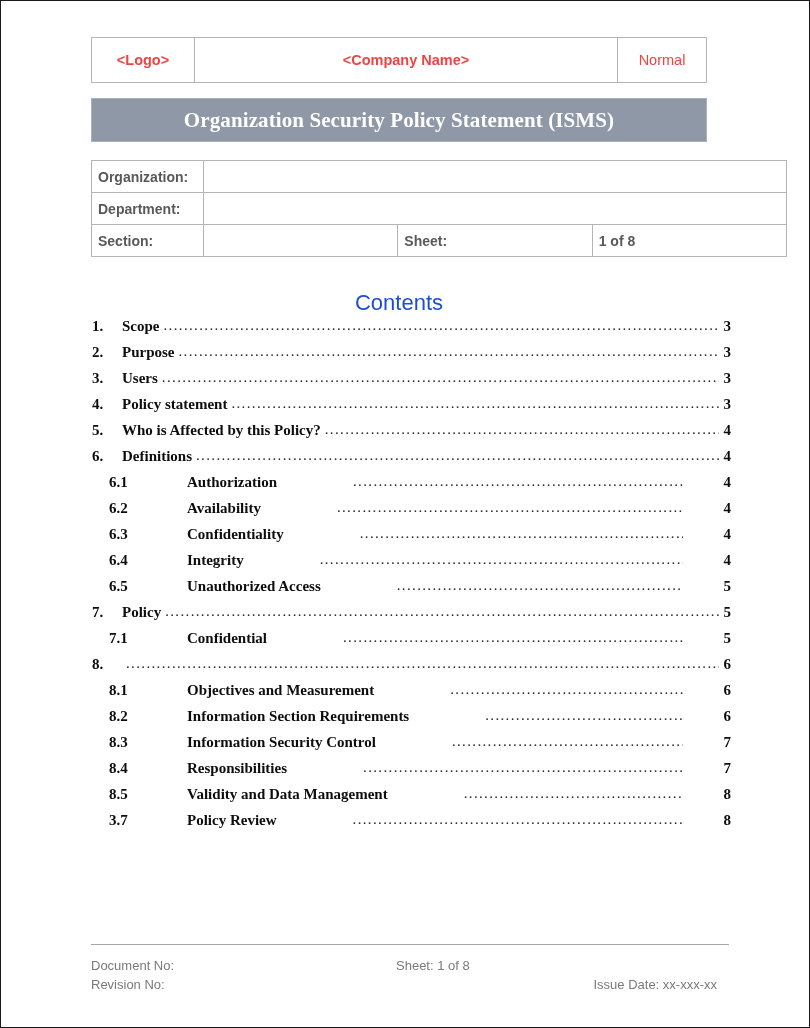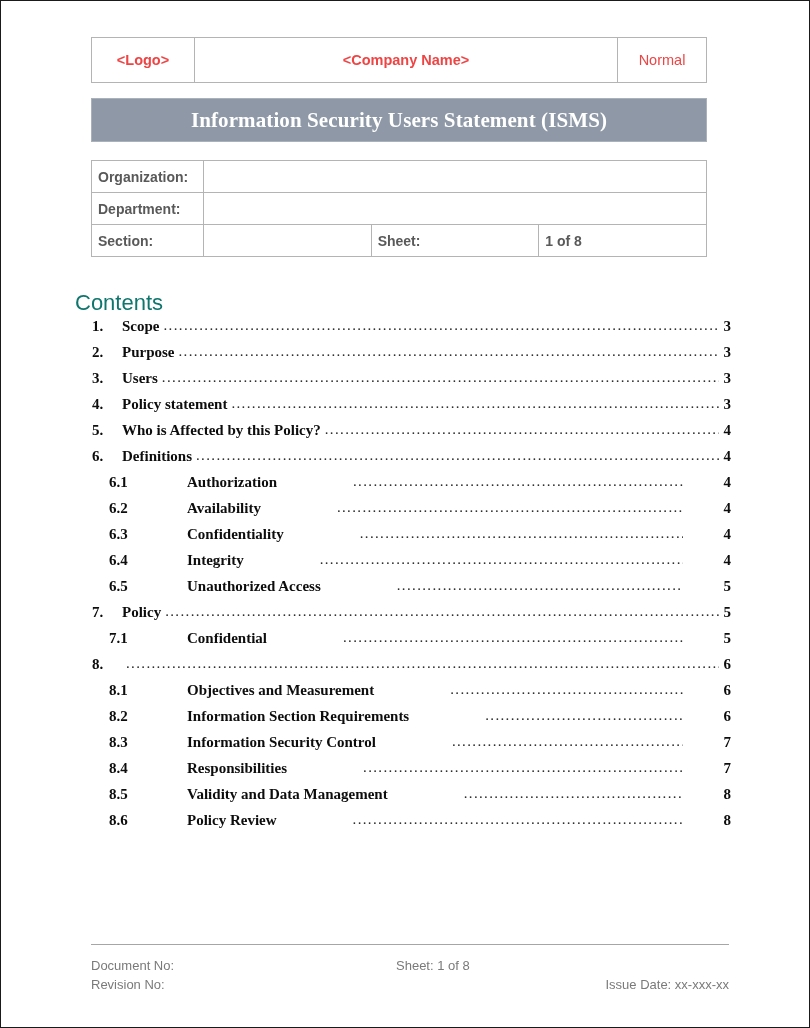--- a/index.html
+++ b/index.html
@@ -62,21 +62,21 @@
     font-weight: bold;
     font-size: 21px;
     letter-spacing: 0.1px;
   }
 
   
   .org-table {
     position: absolute;
     left: 90px;
     top: 159px;
-    width: 616px;
+    width: 696px;
     border-collapse: collapse;
     table-layout: fixed;
   }
   .org-table td {
     border: 1px solid #b4b4b4;
     height: 31px;
     padding: 0 6px;
     vertical-align: middle;
     font-family: "Liberation Sans", sans-serif;
     font-size: 14px;
@@ -84,28 +84,28 @@
     color: #595959;
   }
   .org-label { width: 99px; }
   .org-value { font-weight: normal; }
   .org-sheet-label { width: 70px; }
   .org-sheet-value { width: 85px; font-weight: normal; color: #3f3f3f; }
 
   
   .contents-heading {
     position: absolute;
-    left: 74px;
+    left: 90px;
     top: 289px;
     width: 616px;
-    text-align: left;
+    text-align: center;
     font-family: "Liberation Sans", sans-serif;
     font-size: 22px;
     font-weight: normal;
-    color: #0f766e;
+    color: #1d4ed8;
   }
 
   .toc {
     position: absolute;
     left: 90px;
     top: 317px;
     width: 640px;
   }
   .toc-row {
     display: flex;
@@ -158,39 +158,39 @@
     font-family: "Liberation Sans", sans-serif;
     font-size: 13px;
     color: #7a7a7a;
   }
   .footer-row {
     position: relative;
     height: 19px;
   }
   .f-left { position: absolute; left: 0; top: 0; }
   .f-mid  { position: absolute; left: 305px; top: 0; }
-  .f-right{ position: absolute; right: 0; top: 0; }
+  .f-right{ position: absolute; right: 12px; top: 0; }
 </style>
 </head>
 <body>
 
 <div class="page">
 
   <table class="hdr-table">
     <tbody>
       <tr>
         <td class="hdr-logo">&lt;Logo&gt;</td>
         <td class="hdr-company">&lt;Company Name&gt;</td>
         <td class="hdr-normal">Normal</td>
       </tr>
     </tbody>
   </table>
 
   <div class="banner">
-    <span class="banner-title">Information Security Users Statement (ISMS)</span>
+    <span class="banner-title">Organization Security Policy Statement (ISMS)</span>
   </div>
 
   <table class="org-table">
     <tbody>
       <tr>
         <td class="org-label">Organization:</td>
         <td class="org-value" colspan="3"></td>
       </tr>
       <tr>
         <td class="org-label">Department:</td>
@@ -334,21 +334,21 @@
         <span class="toc-page">7</span>
       </div>
       <div class="toc-row lvl2">
         <span class="toc-num">8.5</span>
         <span class="toc-label">Validity and Data Management</span>
         <span class="toc-gap"></span>
         <span class="toc-dots"></span>
         <span class="toc-page">8</span>
       </div>
       <div class="toc-row lvl2">
-        <span class="toc-num">8.6</span>
+        <span class="toc-num">3.7</span>
         <span class="toc-label">Policy Review</span>
         <span class="toc-gap"></span>
         <span class="toc-dots"></span>
         <span class="toc-page">8</span>
       </div>
     </div>
 
   <div class="footer">
     <div class="footer-row">
       <span class="f-left">Document No:</span>

